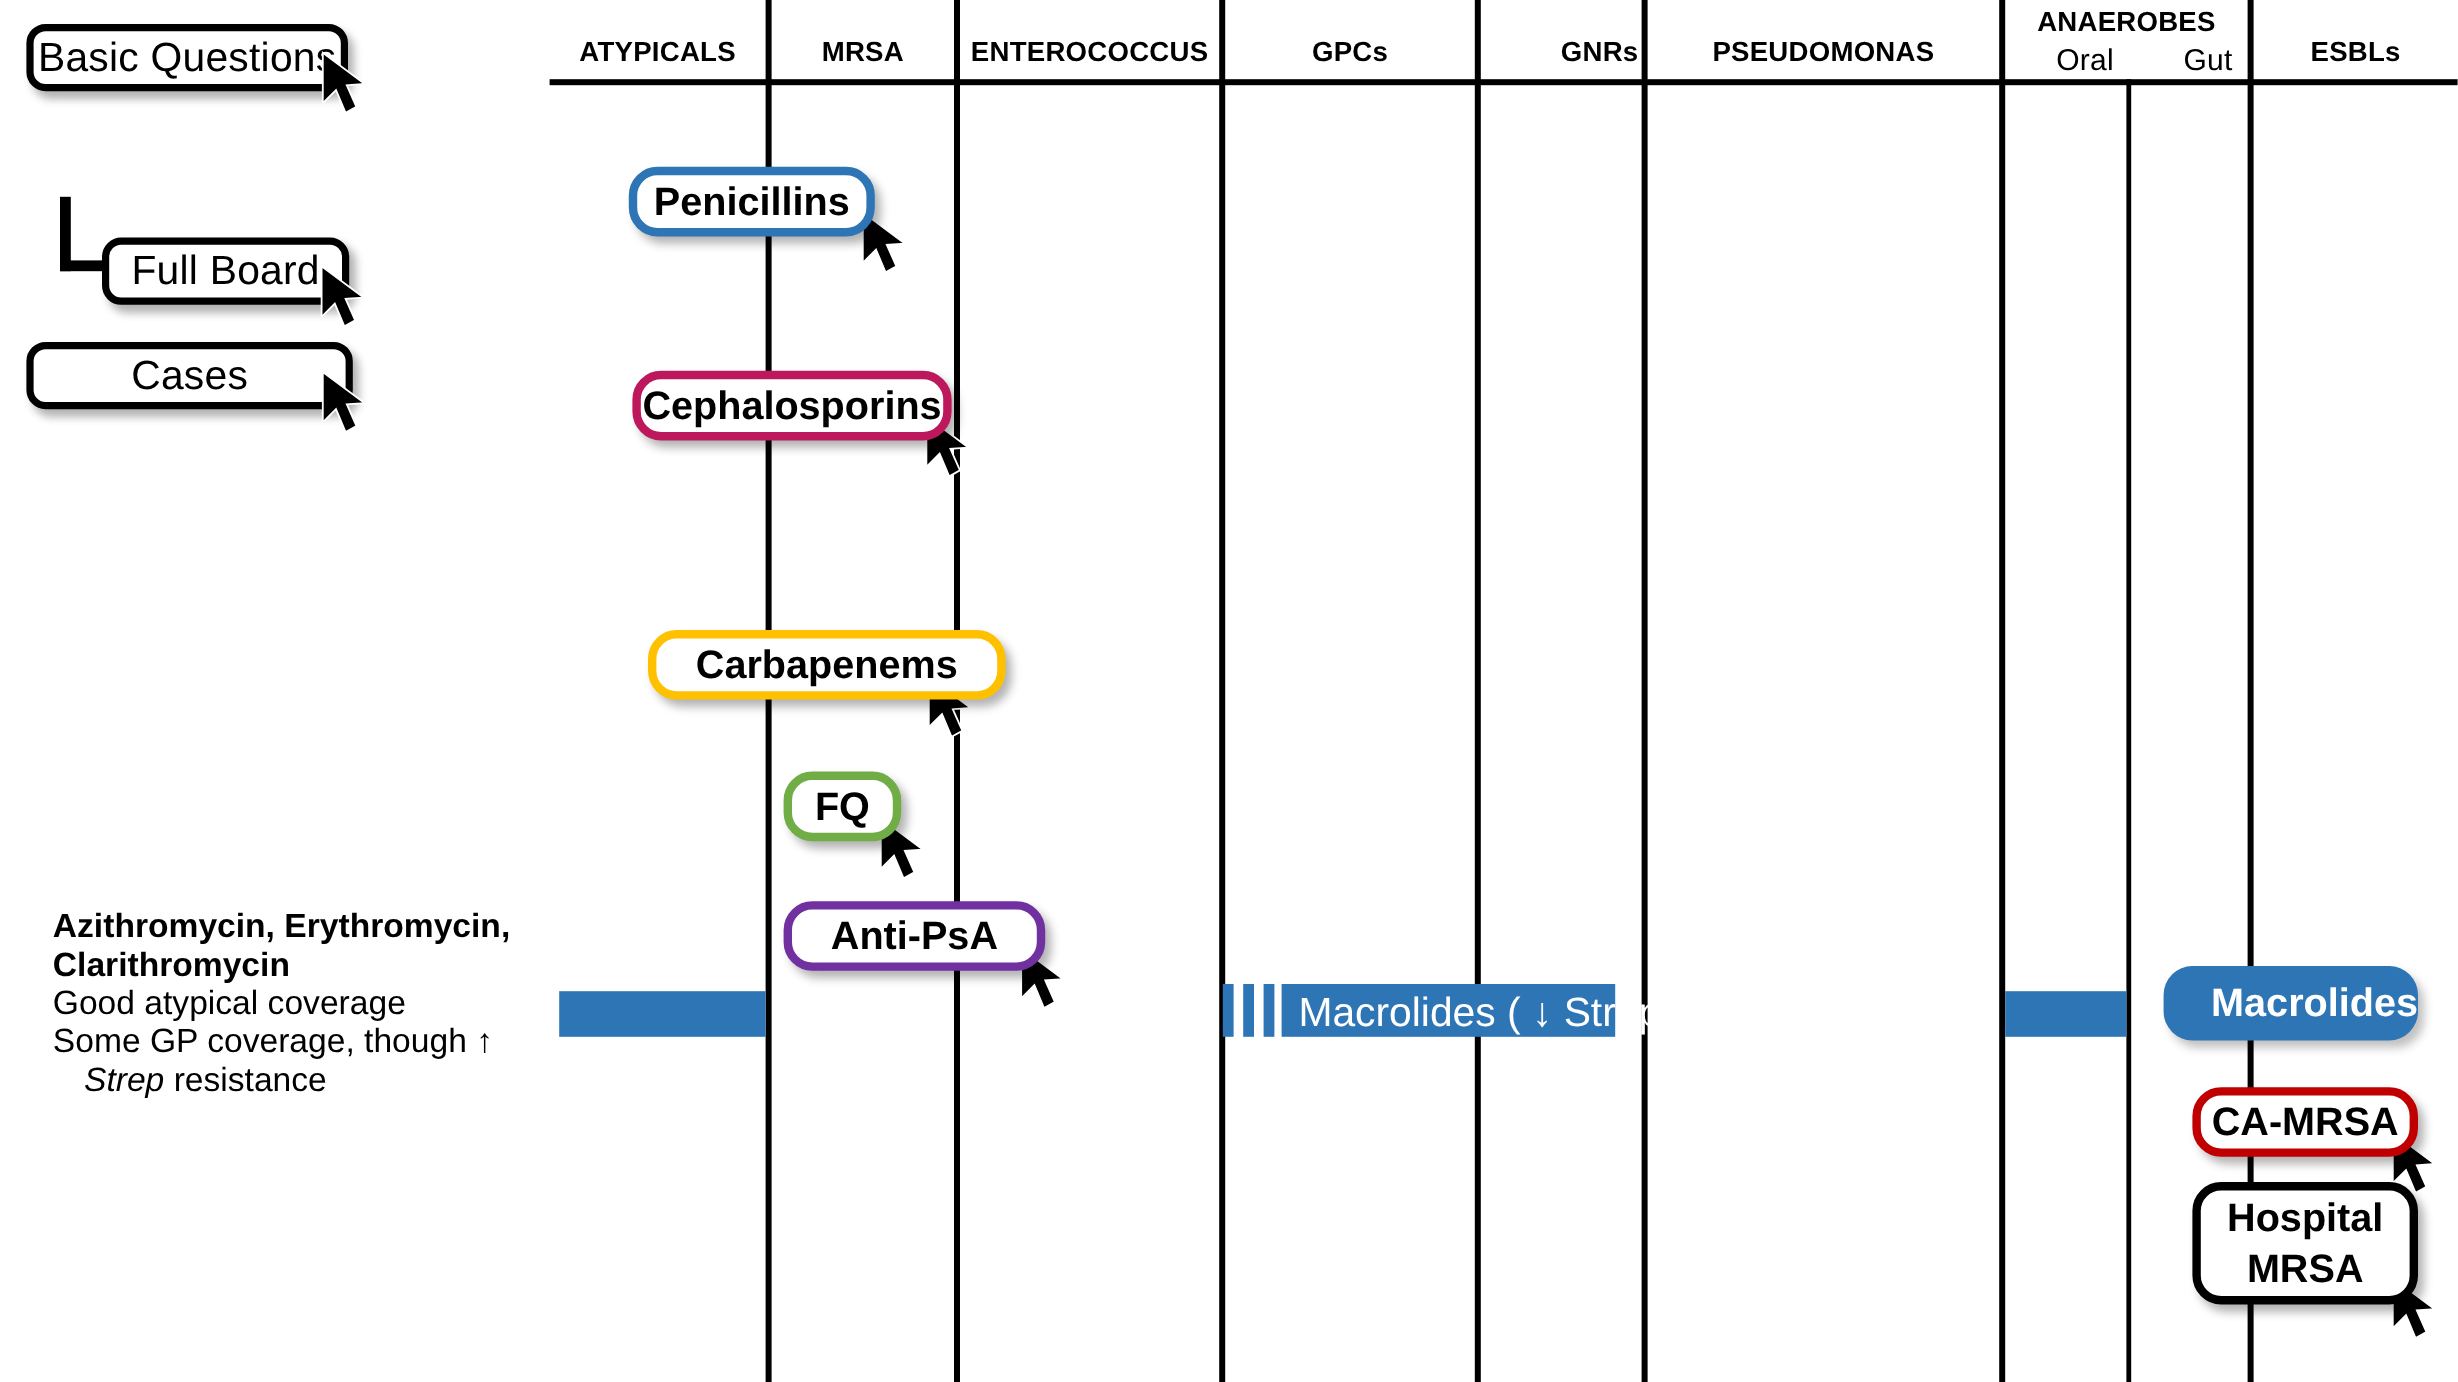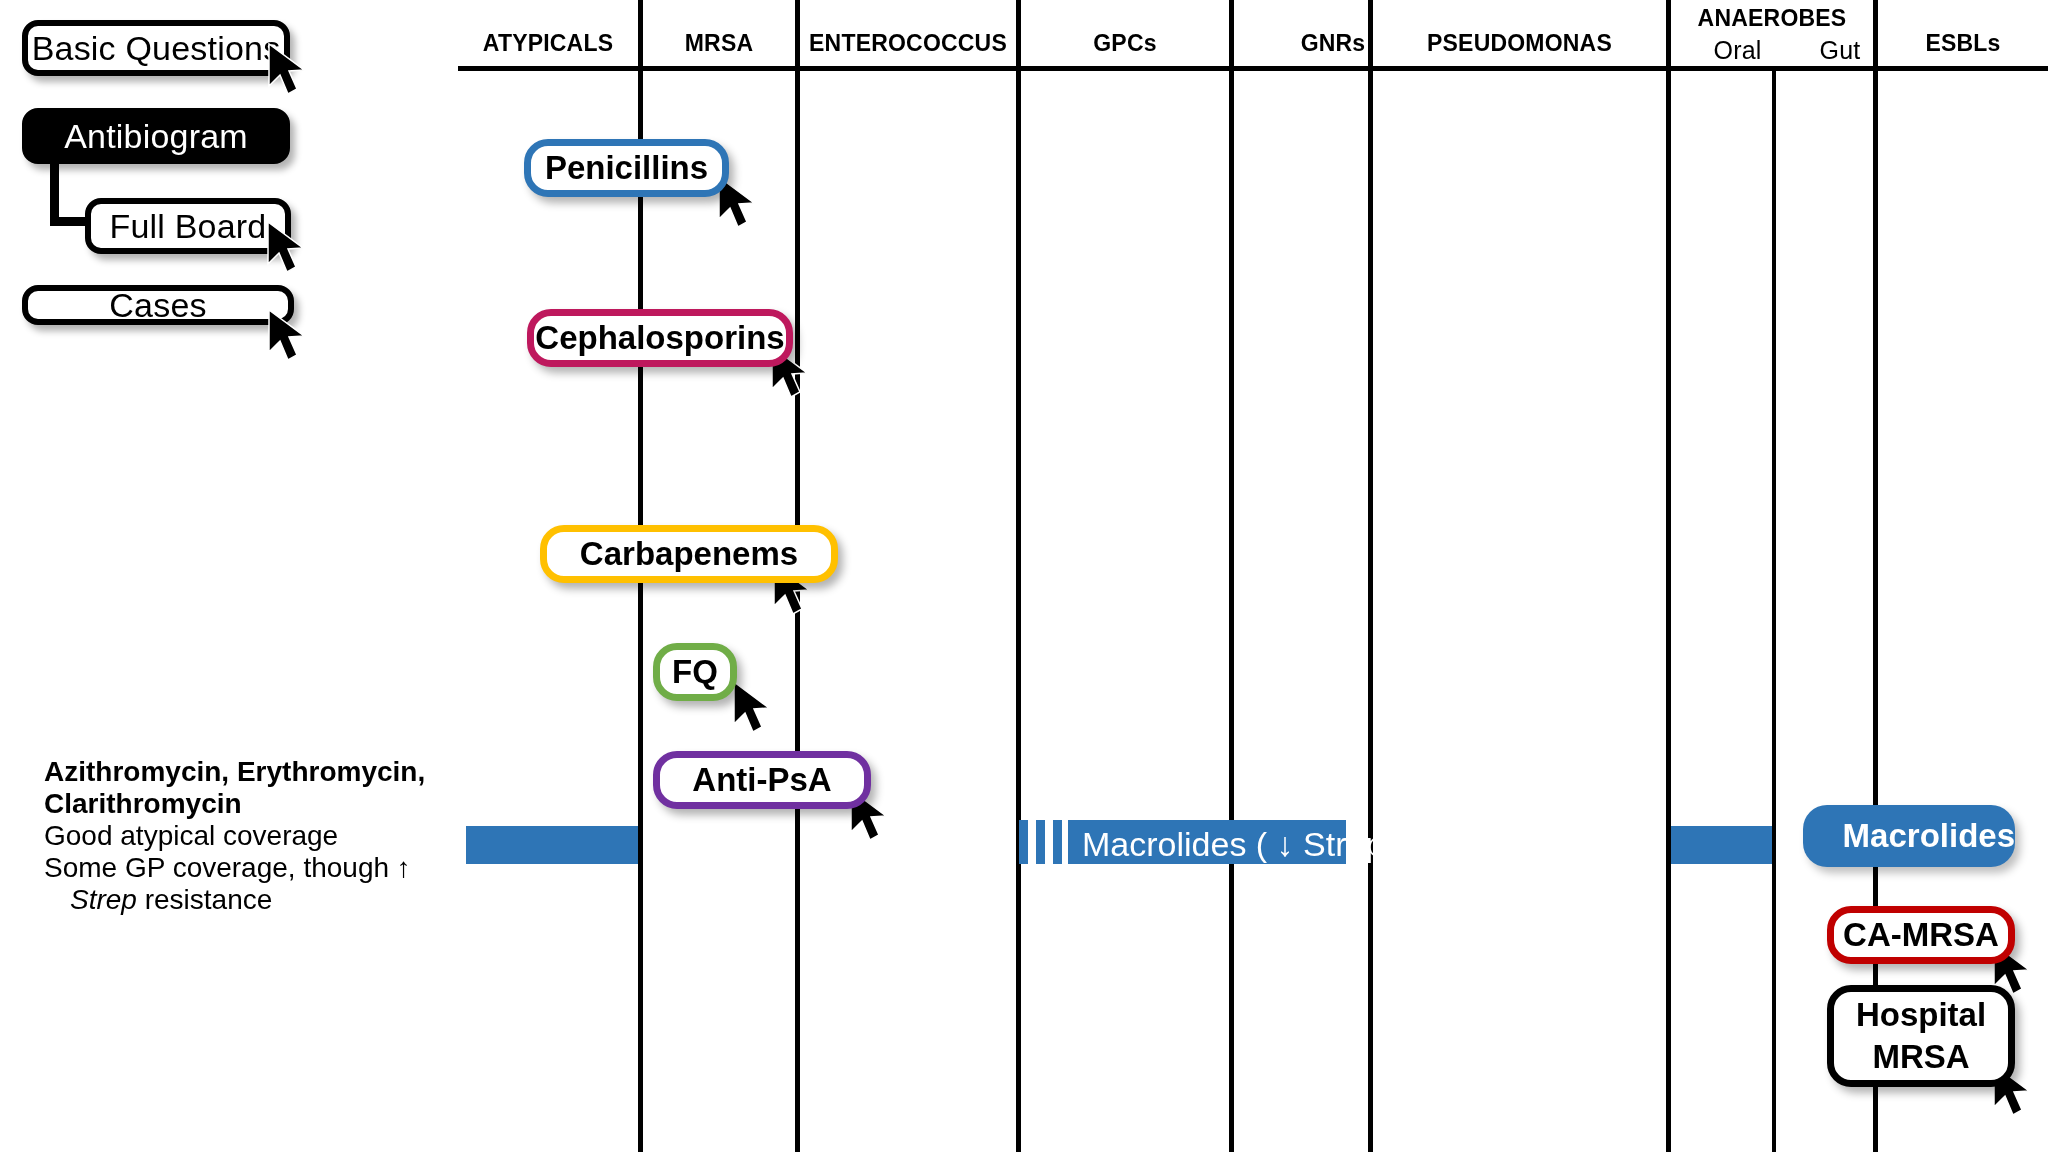--- a/index.html
+++ b/index.html
@@ -92,40 +92,37 @@
 
   <div class="navchip" style="left:22px;top:20px;width:268px;height:56px;">
     <span>Basic Questions</span>
   </div>
   <div class="cursor" style="left:265px;top:42px;">
     <svg viewBox="0 0 46 54">
         <path d="M4 2 L4 44 L15 33 L23 52 L32 47 L24 29 L39 28 Z" fill="#000" stroke="#fff" stroke-width="1.5"></path>
       </svg>
   </div>
 
-  <div class="navchip dark" style="left:22px;top:108px;width:268px;height:56px;">
-    <span>Antibiogram</span>
-  </div>
 
   <div class="elbow" style="left:50px;top:164px;width:120px;height:70px;">
     <div class="v" style="height:62px;"></div>
     <div class="h" style="top:53px;width:62px;"></div>
     <div class="head" style="left:56px;top:42px;"></div>
   </div>
 
   <div class="navchip" style="left:85px;top:198px;width:206px;height:56px;">
     <span>Full Board</span>
   </div>
   <div class="cursor" style="left:264px;top:220px;">
     <svg viewBox="0 0 46 54">
         <path d="M4 2 L4 44 L15 33 L23 52 L32 47 L24 29 L39 28 Z" fill="#000" stroke="#fff" stroke-width="1.5"></path>
       </svg>
   </div>
 
-  <div class="navchip" style="left:22px;top:285px;width:272px;height:40px;">
+  <div class="navchip" style="left:22px;top:285px;width:272px;height:56px;">
     <span>Cases</span>
   </div>
   <div class="cursor" style="left:265px;top:308px;">
     <svg viewBox="0 0 46 54">
         <path d="M4 2 L4 44 L15 33 L23 52 L32 47 L24 29 L39 28 Z" fill="#000" stroke="#fff" stroke-width="1.5"></path>
       </svg>
   </div>
 
   <div class="hrule" style="left:458px;top:66px;width:1590px;"></div>
 
@@ -201,21 +198,21 @@
 
   <div class="pill" style="left:523px;top:525px;width:298px;height:58px;border:7px solid #FFC000;margin-left:17px;">
     <span>Carbapenems</span>
   </div>
   <div class="cursor" style="left:770px;top:562px;">
     <svg viewBox="0 0 46 54">
         <path d="M4 2 L4 44 L15 33 L23 52 L32 47 L24 29 L39 28 Z" fill="#000" stroke="#fff" stroke-width="1.5"></path>
       </svg>
   </div>
 
-  <div class="pill" style="left:653px;top:643px;width:84px;height:58px;border:7px solid #70AD47;">
+  <div class="pill" style="left:653px;top:643px;width:98px;height:58px;border:7px solid #70AD47;">
     <span>FQ</span>
   </div>
   <div class="cursor" style="left:730px;top:680px;">
     <svg viewBox="0 0 46 54">
         <path d="M4 2 L4 44 L15 33 L23 52 L32 47 L24 29 L39 28 Z" fill="#000" stroke="#fff" stroke-width="1.5"></path>
       </svg>
   </div>
 
   <div class="pill" style="left:653px;top:751px;width:218px;height:58px;border:7px solid #7030A0;">
     <span>Anti-PsA</span>

